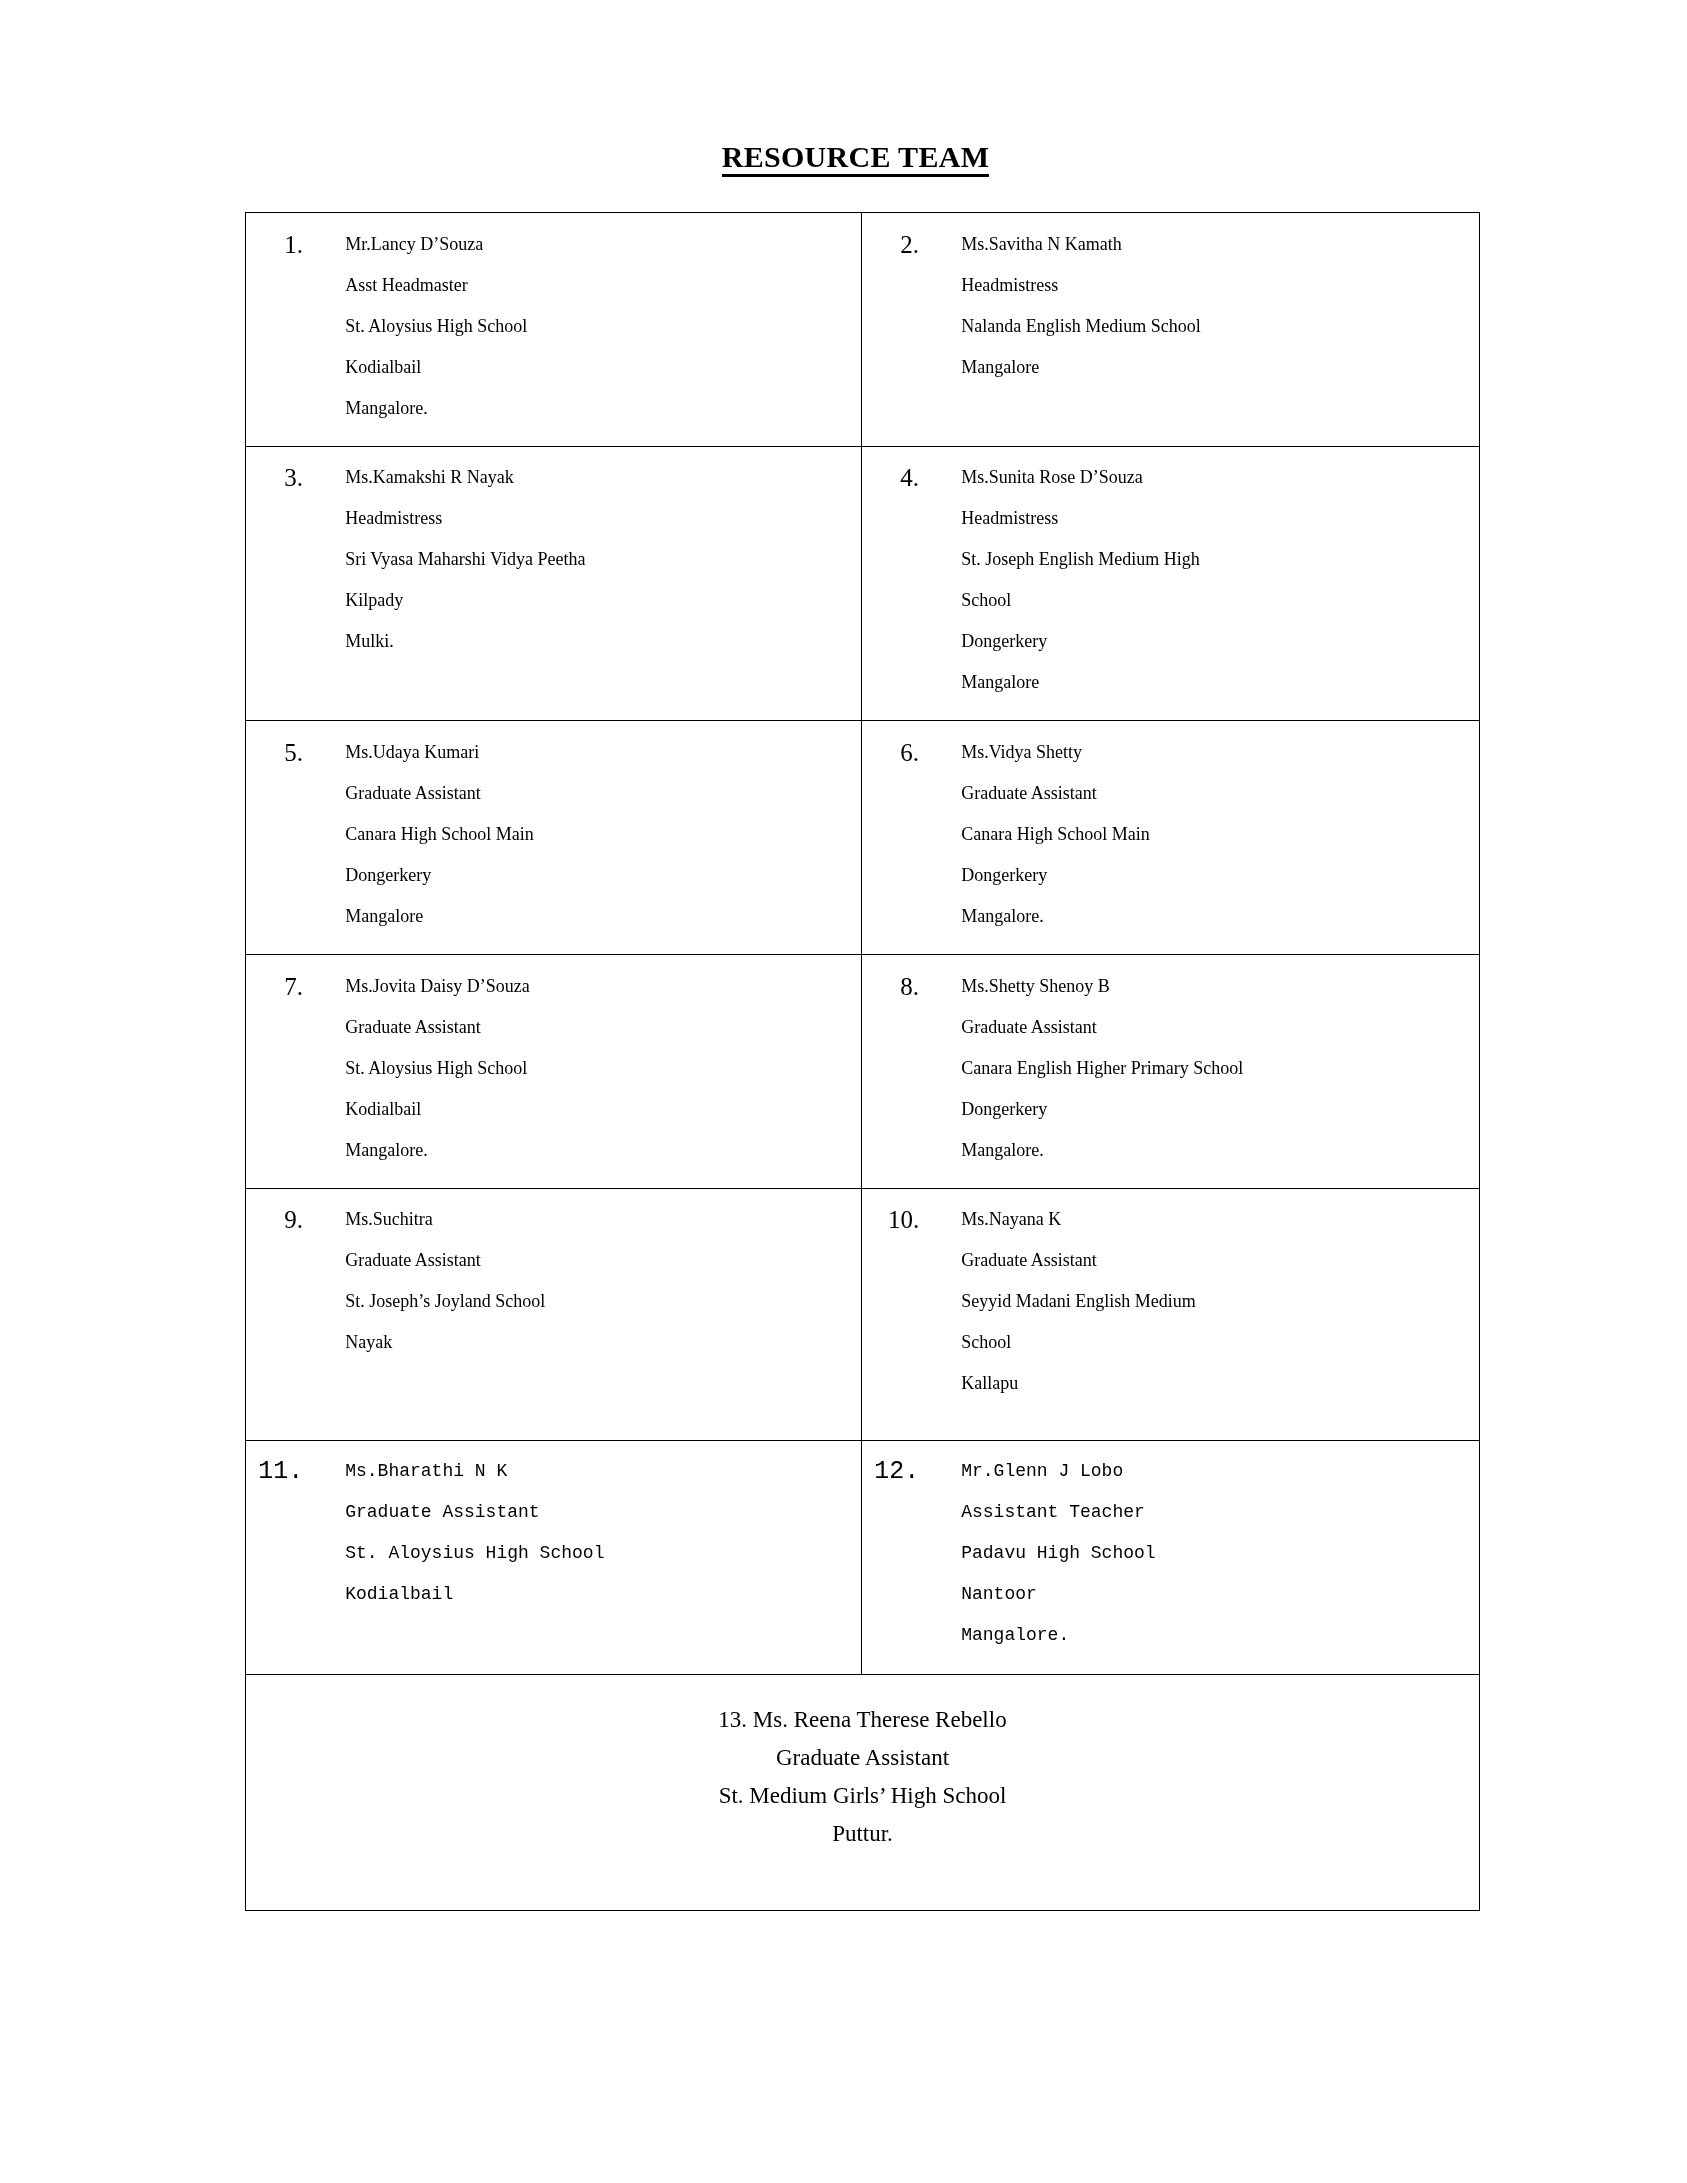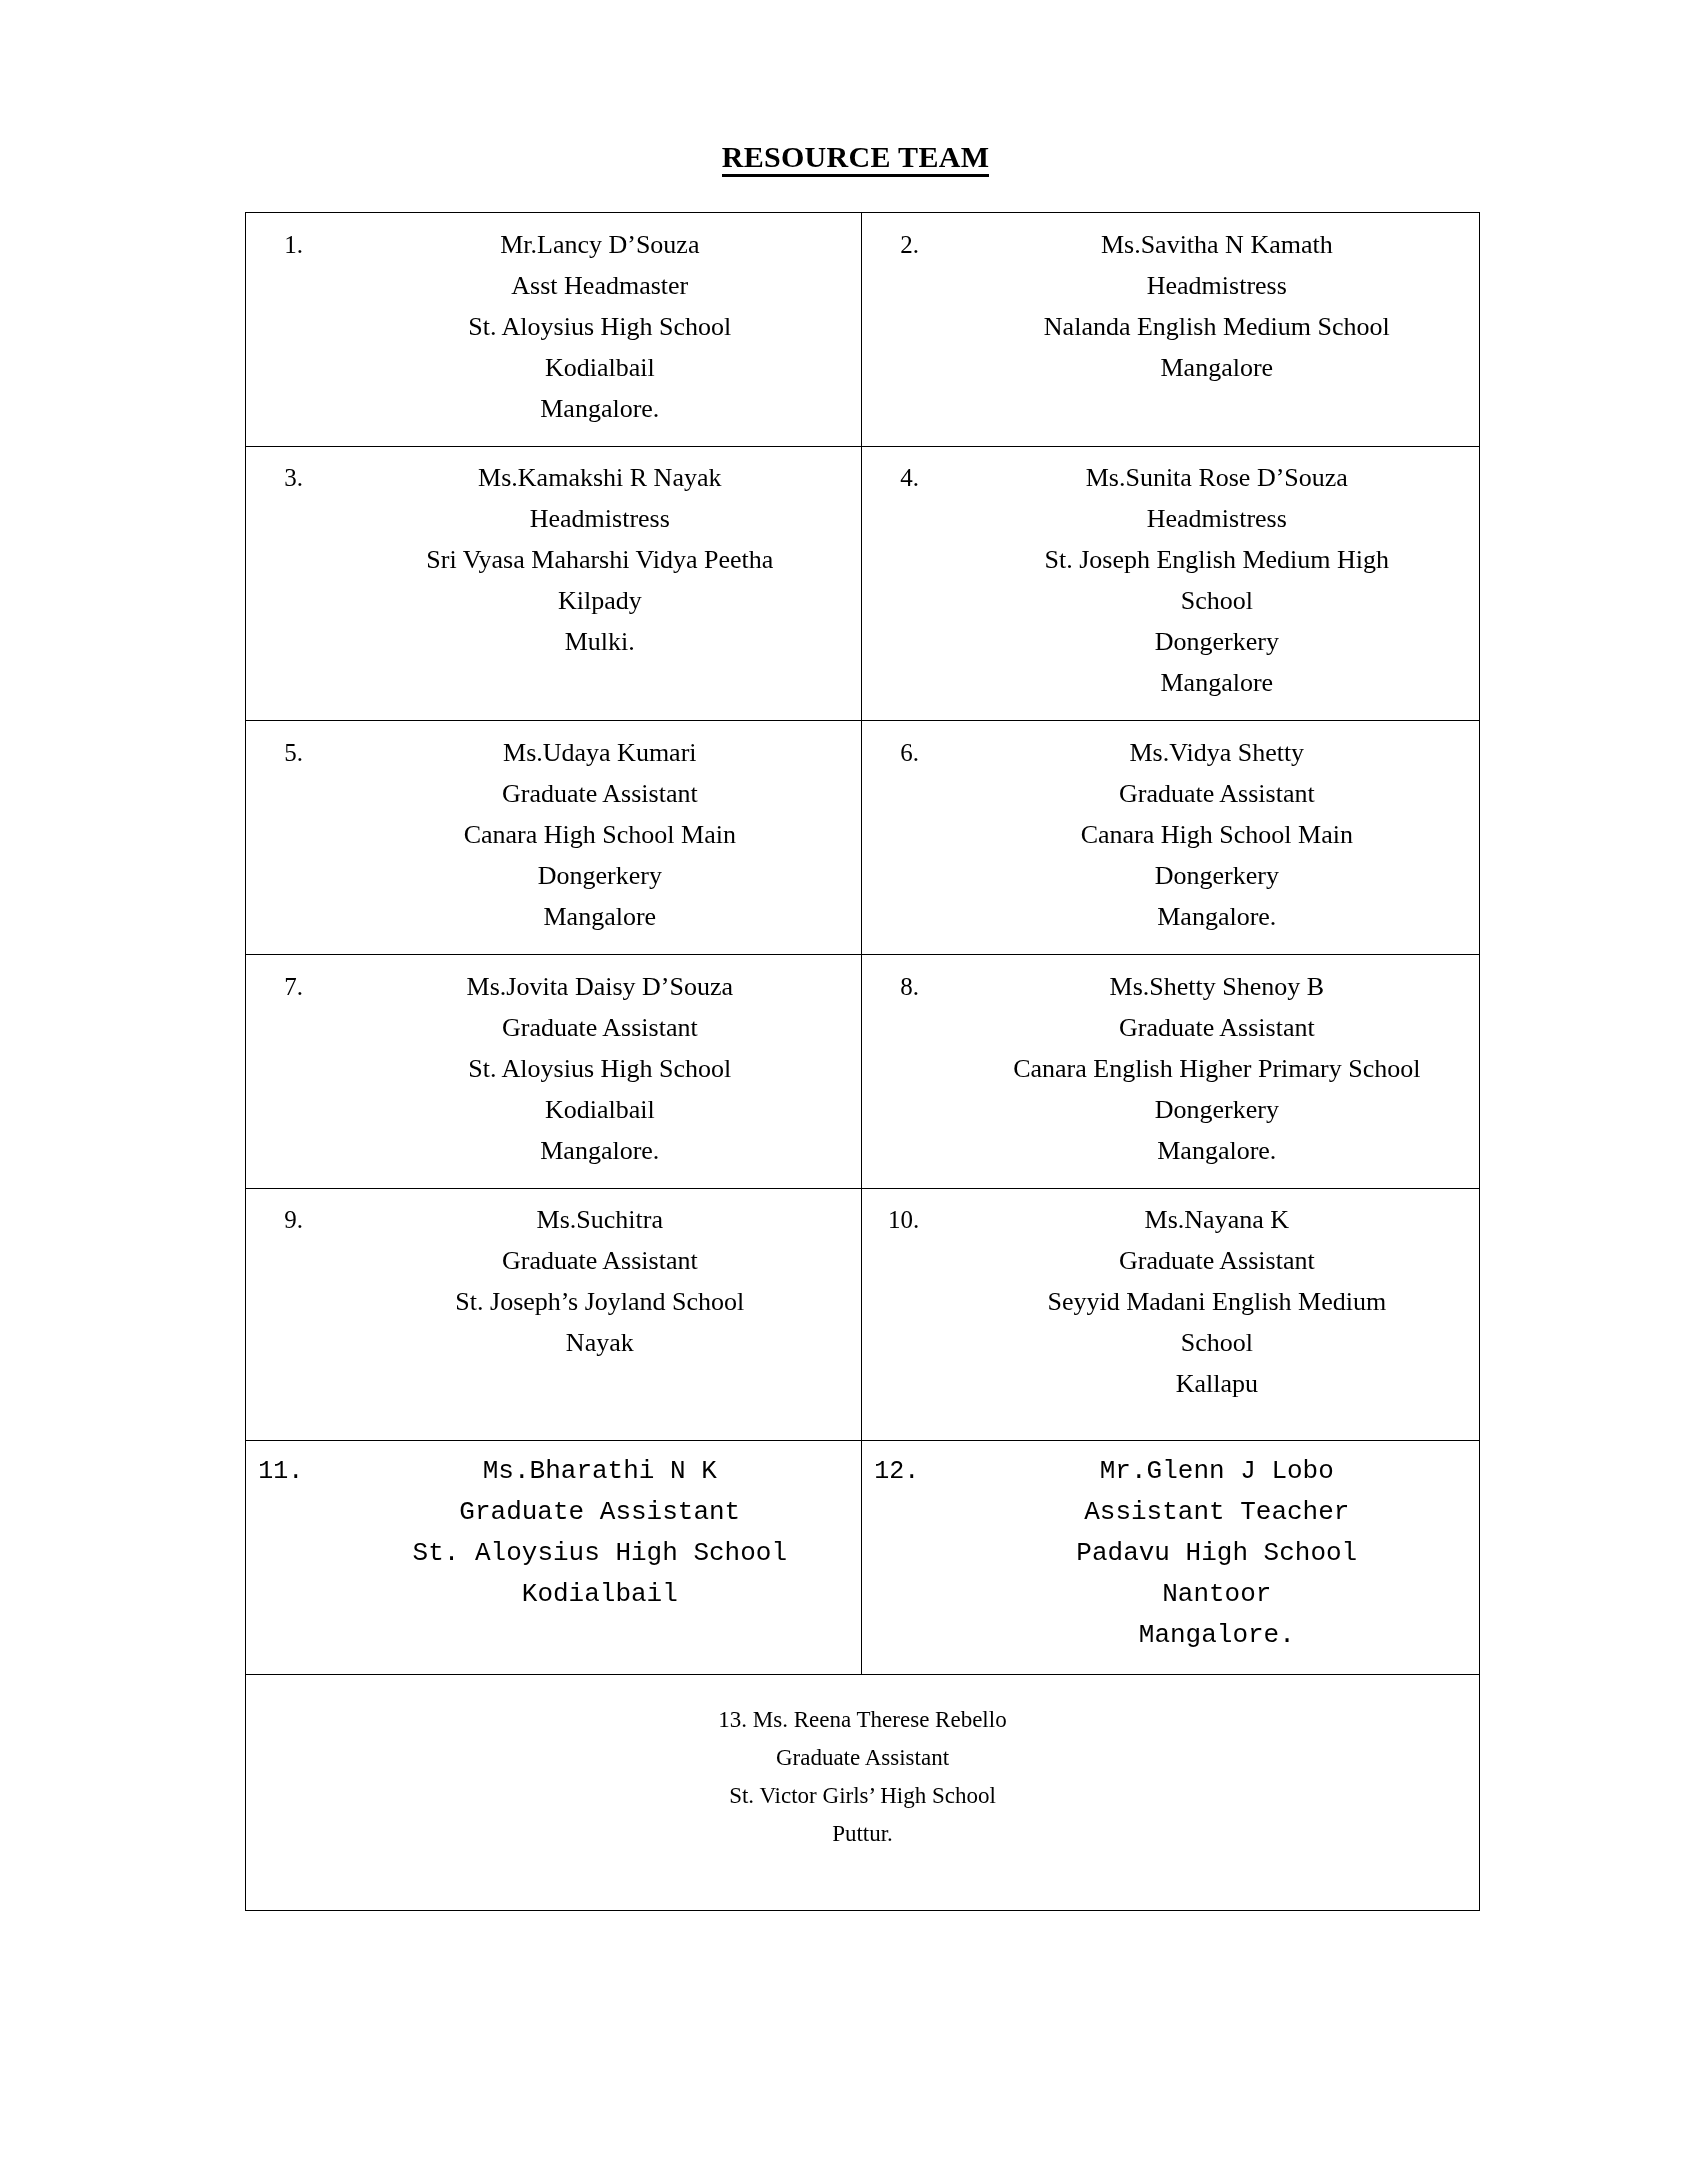--- a/index.html
+++ b/index.html
@@ -73,23 +73,22 @@
     font-size: 25px;
     line-height: 41px;
   }
   .entry .num.wide {
     left: 9.3px;
     width: 48px;
     text-align: right;
   }
   .entry .lines {
     margin-left: 86px;
-    font-size: 26px;
+    font-size: 18px;
     line-height: 41px;
-    text-align: center;
   }
   .entry .lines div {
     white-space: nowrap;
   }
 
   
   tr.row-1 .entry { min-height: 232px; }
   tr.row-2 .entry { min-height: 258px; }
   tr.row-3 .entry { min-height: 233px; }
   tr.row-4 .entry { min-height: 228px; }
@@ -276,21 +275,21 @@
             </div>
           </div>
         </td>
       </tr>
 
       <tr class="row-final">
         <td colspan="2">
           <div class="entry-merged">
             <div>13. Ms. Reena Therese Rebello</div>
             <div>Graduate Assistant</div>
-            <div>St. Victor Girls’ High School</div>
+            <div>St. Medium Girls’ High School</div>
             <div>Puttur.</div>
           </div>
         </td>
       </tr>
 
     </tbody>
   </table>
 
 </div>
 

